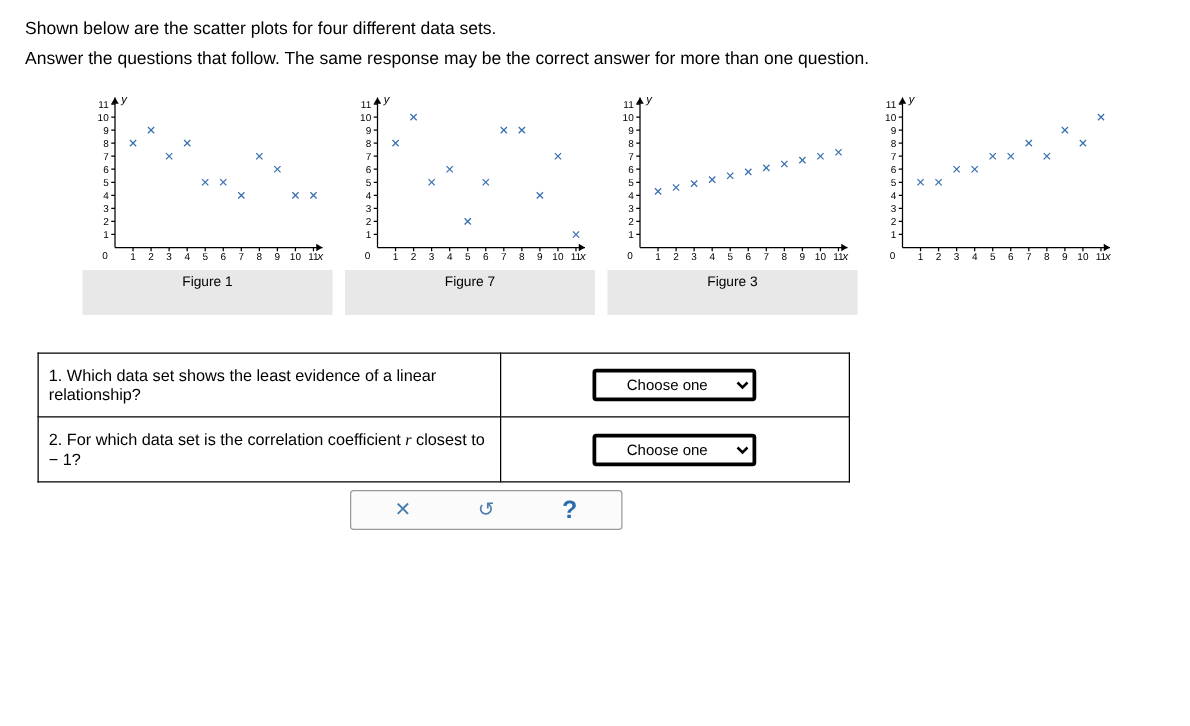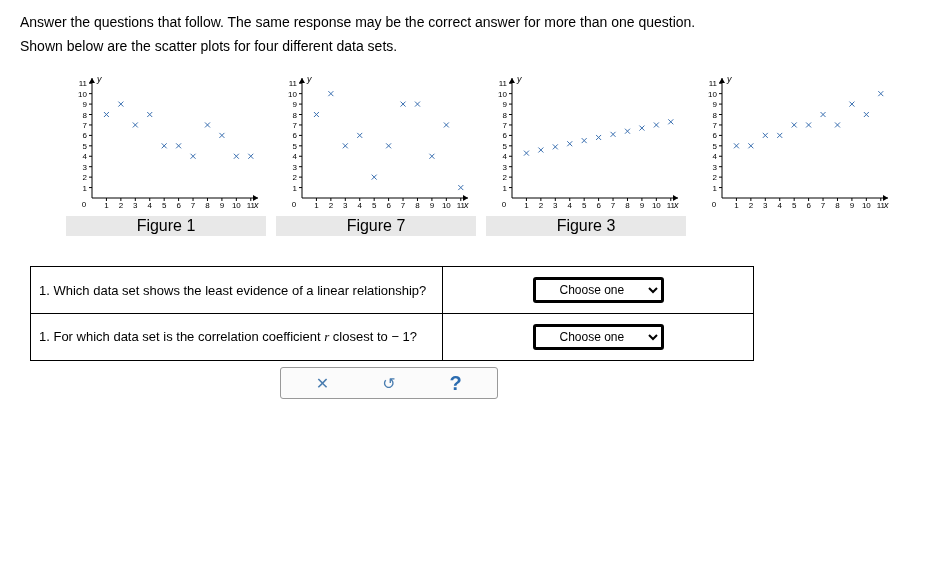--- a/index.html
+++ b/index.html
@@ -19,36 +19,36 @@
   }
   .fig { width: 200px; }
   .plot {
     position: relative;
     width: 200px;
     height: 150px;
   }
   .plot svg { width: 200px; height: 150px; }
   .caption-bar {
     background: #e8e8e8;
-    height: 20px;
+    height: 36px;
     line-height: 20px;
     text-align: center;
-    font-size: 16px;
+    font-size: 11px;
     margin-top:-2px;
   }
   .tick-lbl { font-size: 8px; fill:#000; }
   .axis-lbl { font-size: 9px; font-style: italic; fill:#000; }
   .pt { fill:none; stroke:#3a6fb0; stroke-width:1; }
   line.axis { stroke:#000; stroke-width:1; }
   line.tick { stroke:#000; stroke-width:1; }
   path.arrow { fill:#000; }
 
   table.q {
     border-collapse: collapse;
-    width: 724px;
+    width: 650px;
     margin-left:10px;
   }
   table.q td {
     border: 1px solid #000;
     padding: 10px 8px;
     vertical-align: middle;
     font-size: 13px;
   }
   table.q td:first-child { width: 350px; }
   table.q td:last-child { width: 260px; text-align:center; }
@@ -79,22 +79,22 @@
     font-size:16px;
     color:#4a7db0;
     cursor:pointer;
   }
   .tool-btn.help { color:#2b6cb0; font-weight:bold; font-size:20px; }
 </style>
 </head>
 <body>
 
 <div class="intro">
+  <p>Shown below are the scatter plots for four different data sets.</p>
   <p>Answer the questions that follow. The same response may be the correct answer for more than one question.</p>
-  <p>Shown below are the scatter plots for four different data sets.</p>
 </div>
 
 <div class="figures">
 
   <div class="fig">
     <div class="plot"><svg id="svg-0" viewBox="0 0 200 150">
           <line class="axis" x1="26" y1="130" x2="26" y2="10"></line>
           <line class="axis" x1="26" y1="130" x2="192" y2="130"></line>
           <path class="arrow" d="M 23 15 L 26 10 L 29 15 Z"></path>
           <path class="arrow" d="M 187 127 L 192 130 L 187 133 Z"></path>
@@ -410,21 +410,21 @@
       <tr>
     <td><span>1. Which data set shows the least evidence of a linear relationship?</span></td>
     <td>
       <select class="choose">
         <option>Choose one</option>
       </select>
     </td>
   </tr>
   <tr>
     <td>
-      <span>1. For which data set is the correlation coefficient </span><span class="ital">r</span><span> closest to </span><span>− 1</span><span>?</span>
+      <span>2. For which data set is the correlation coefficient </span><span class="ital">r</span><span> closest to </span><span>− 1</span><span>?</span>
     </td>
     <td>
       <select class="choose">
         <option>Choose one</option>
       </select>
     </td>
   </tr>
 </tbody>
   </table>
 

